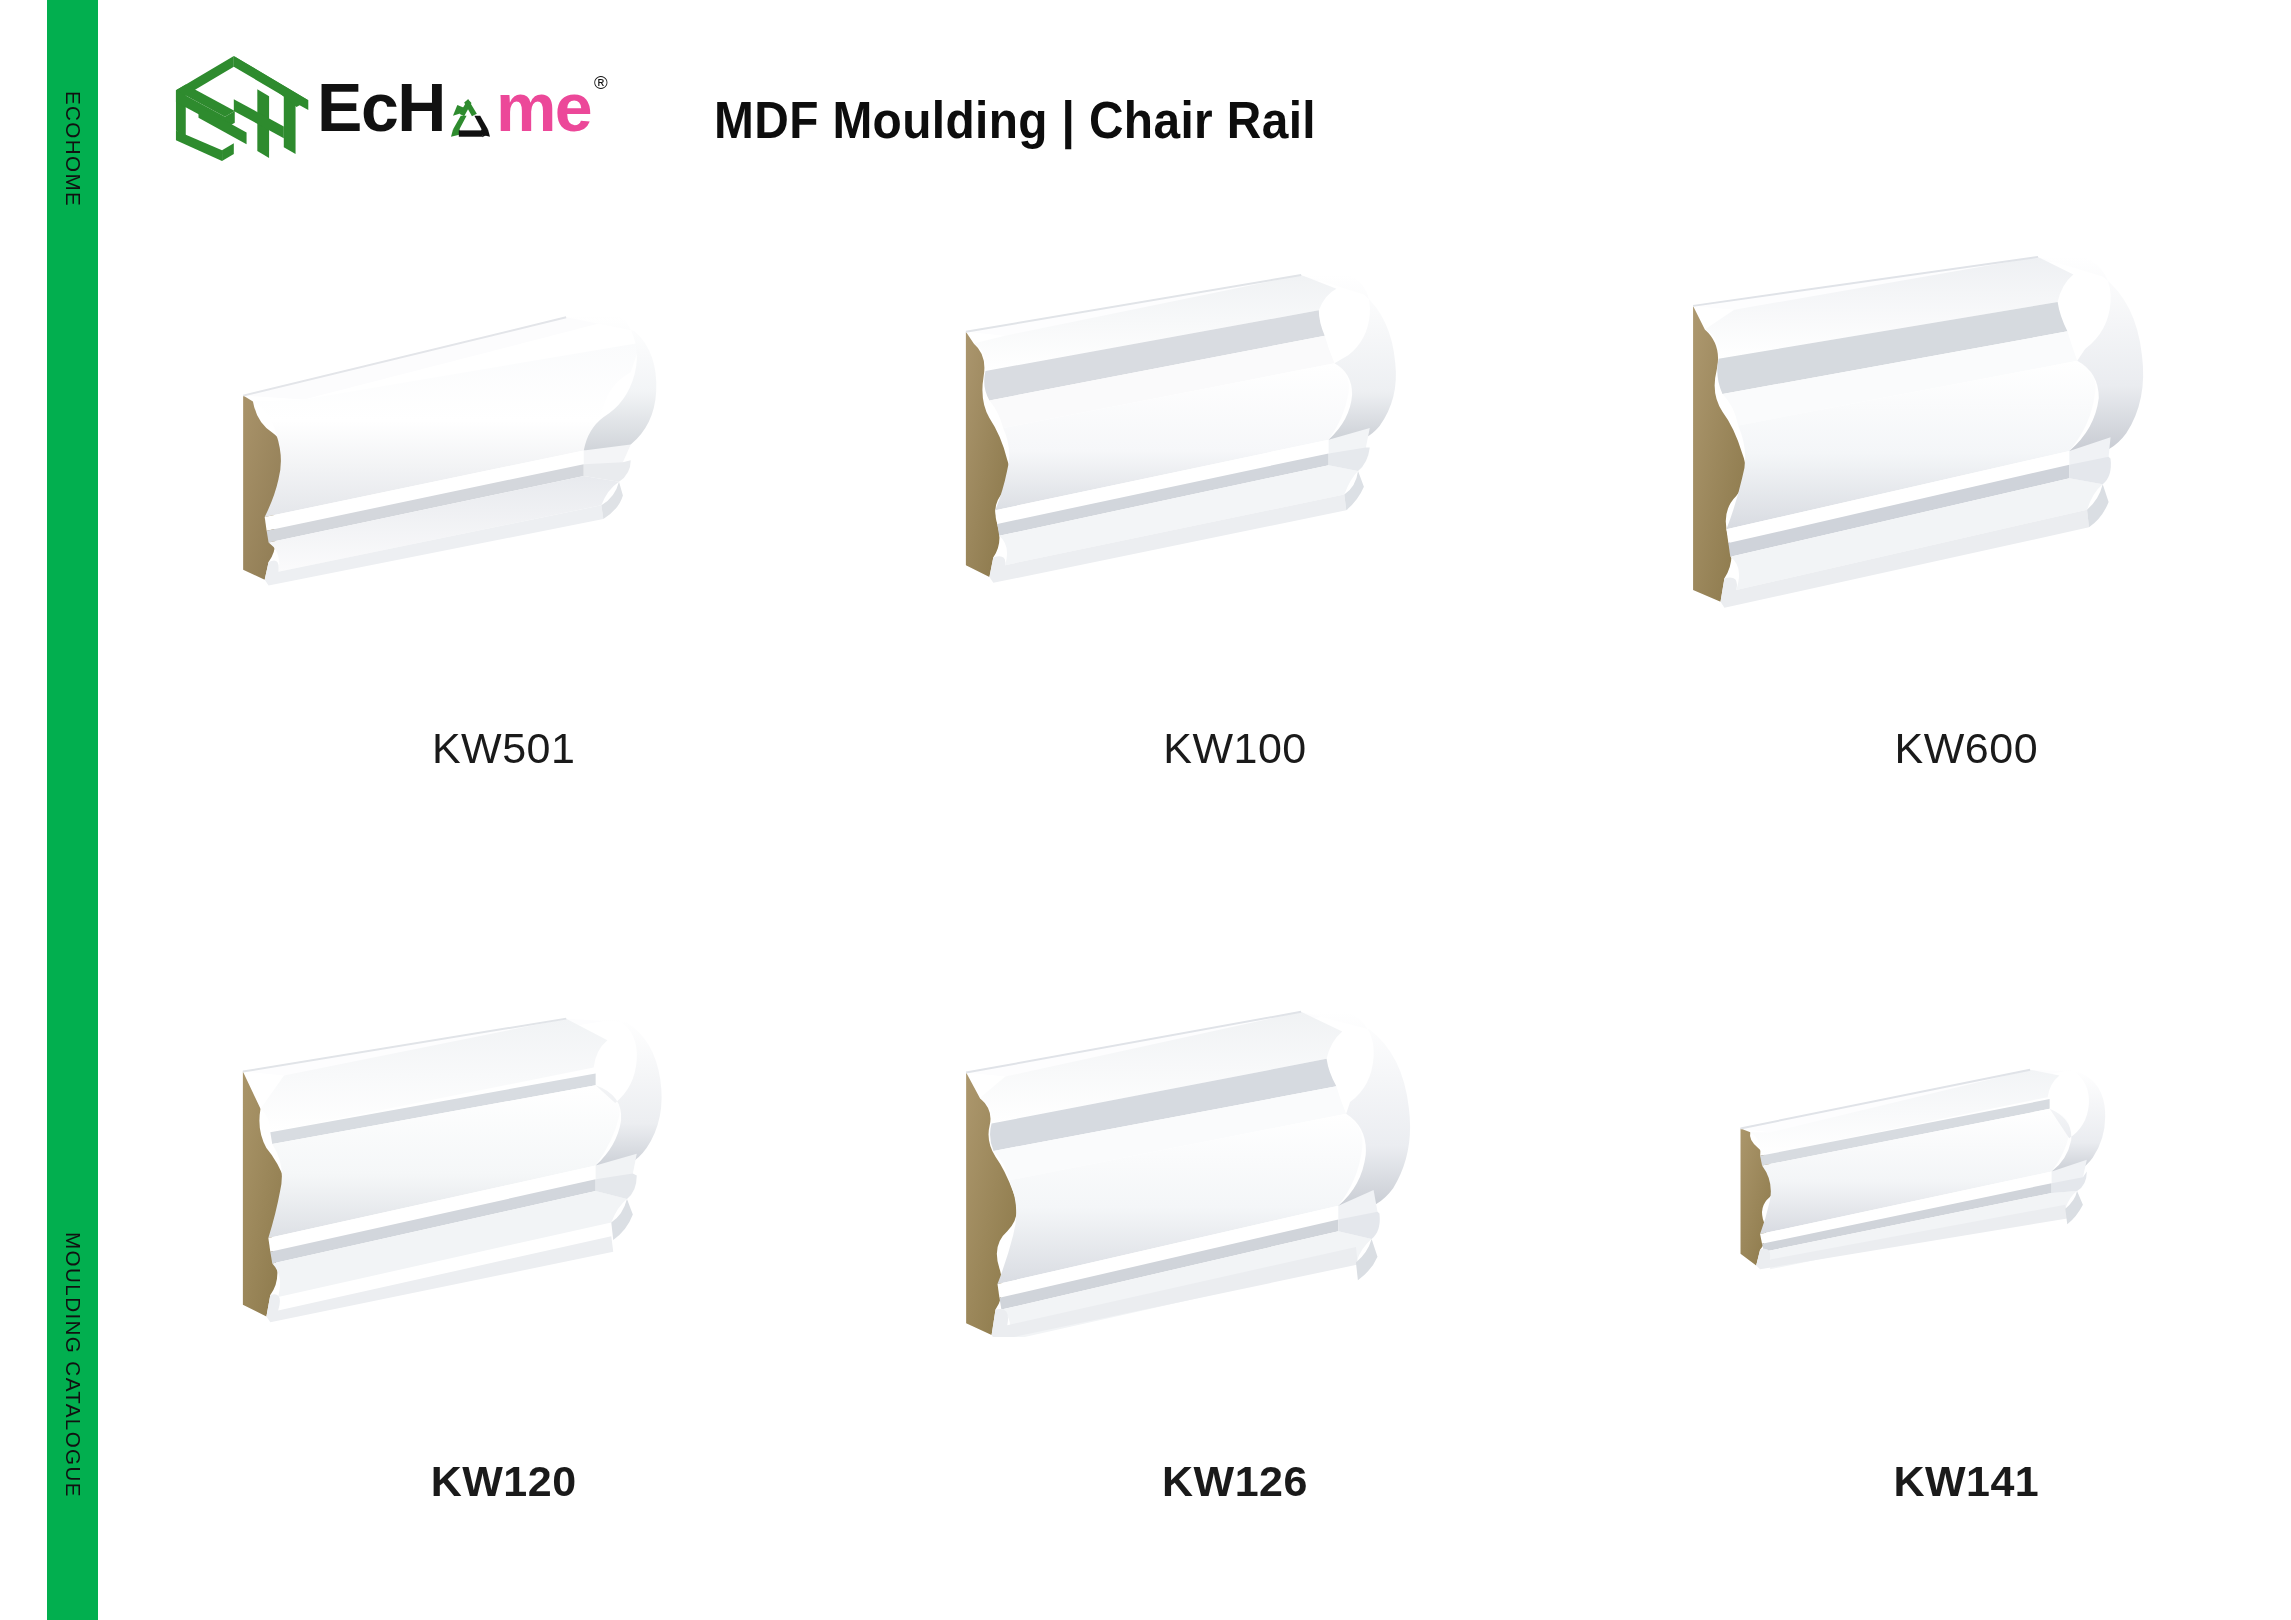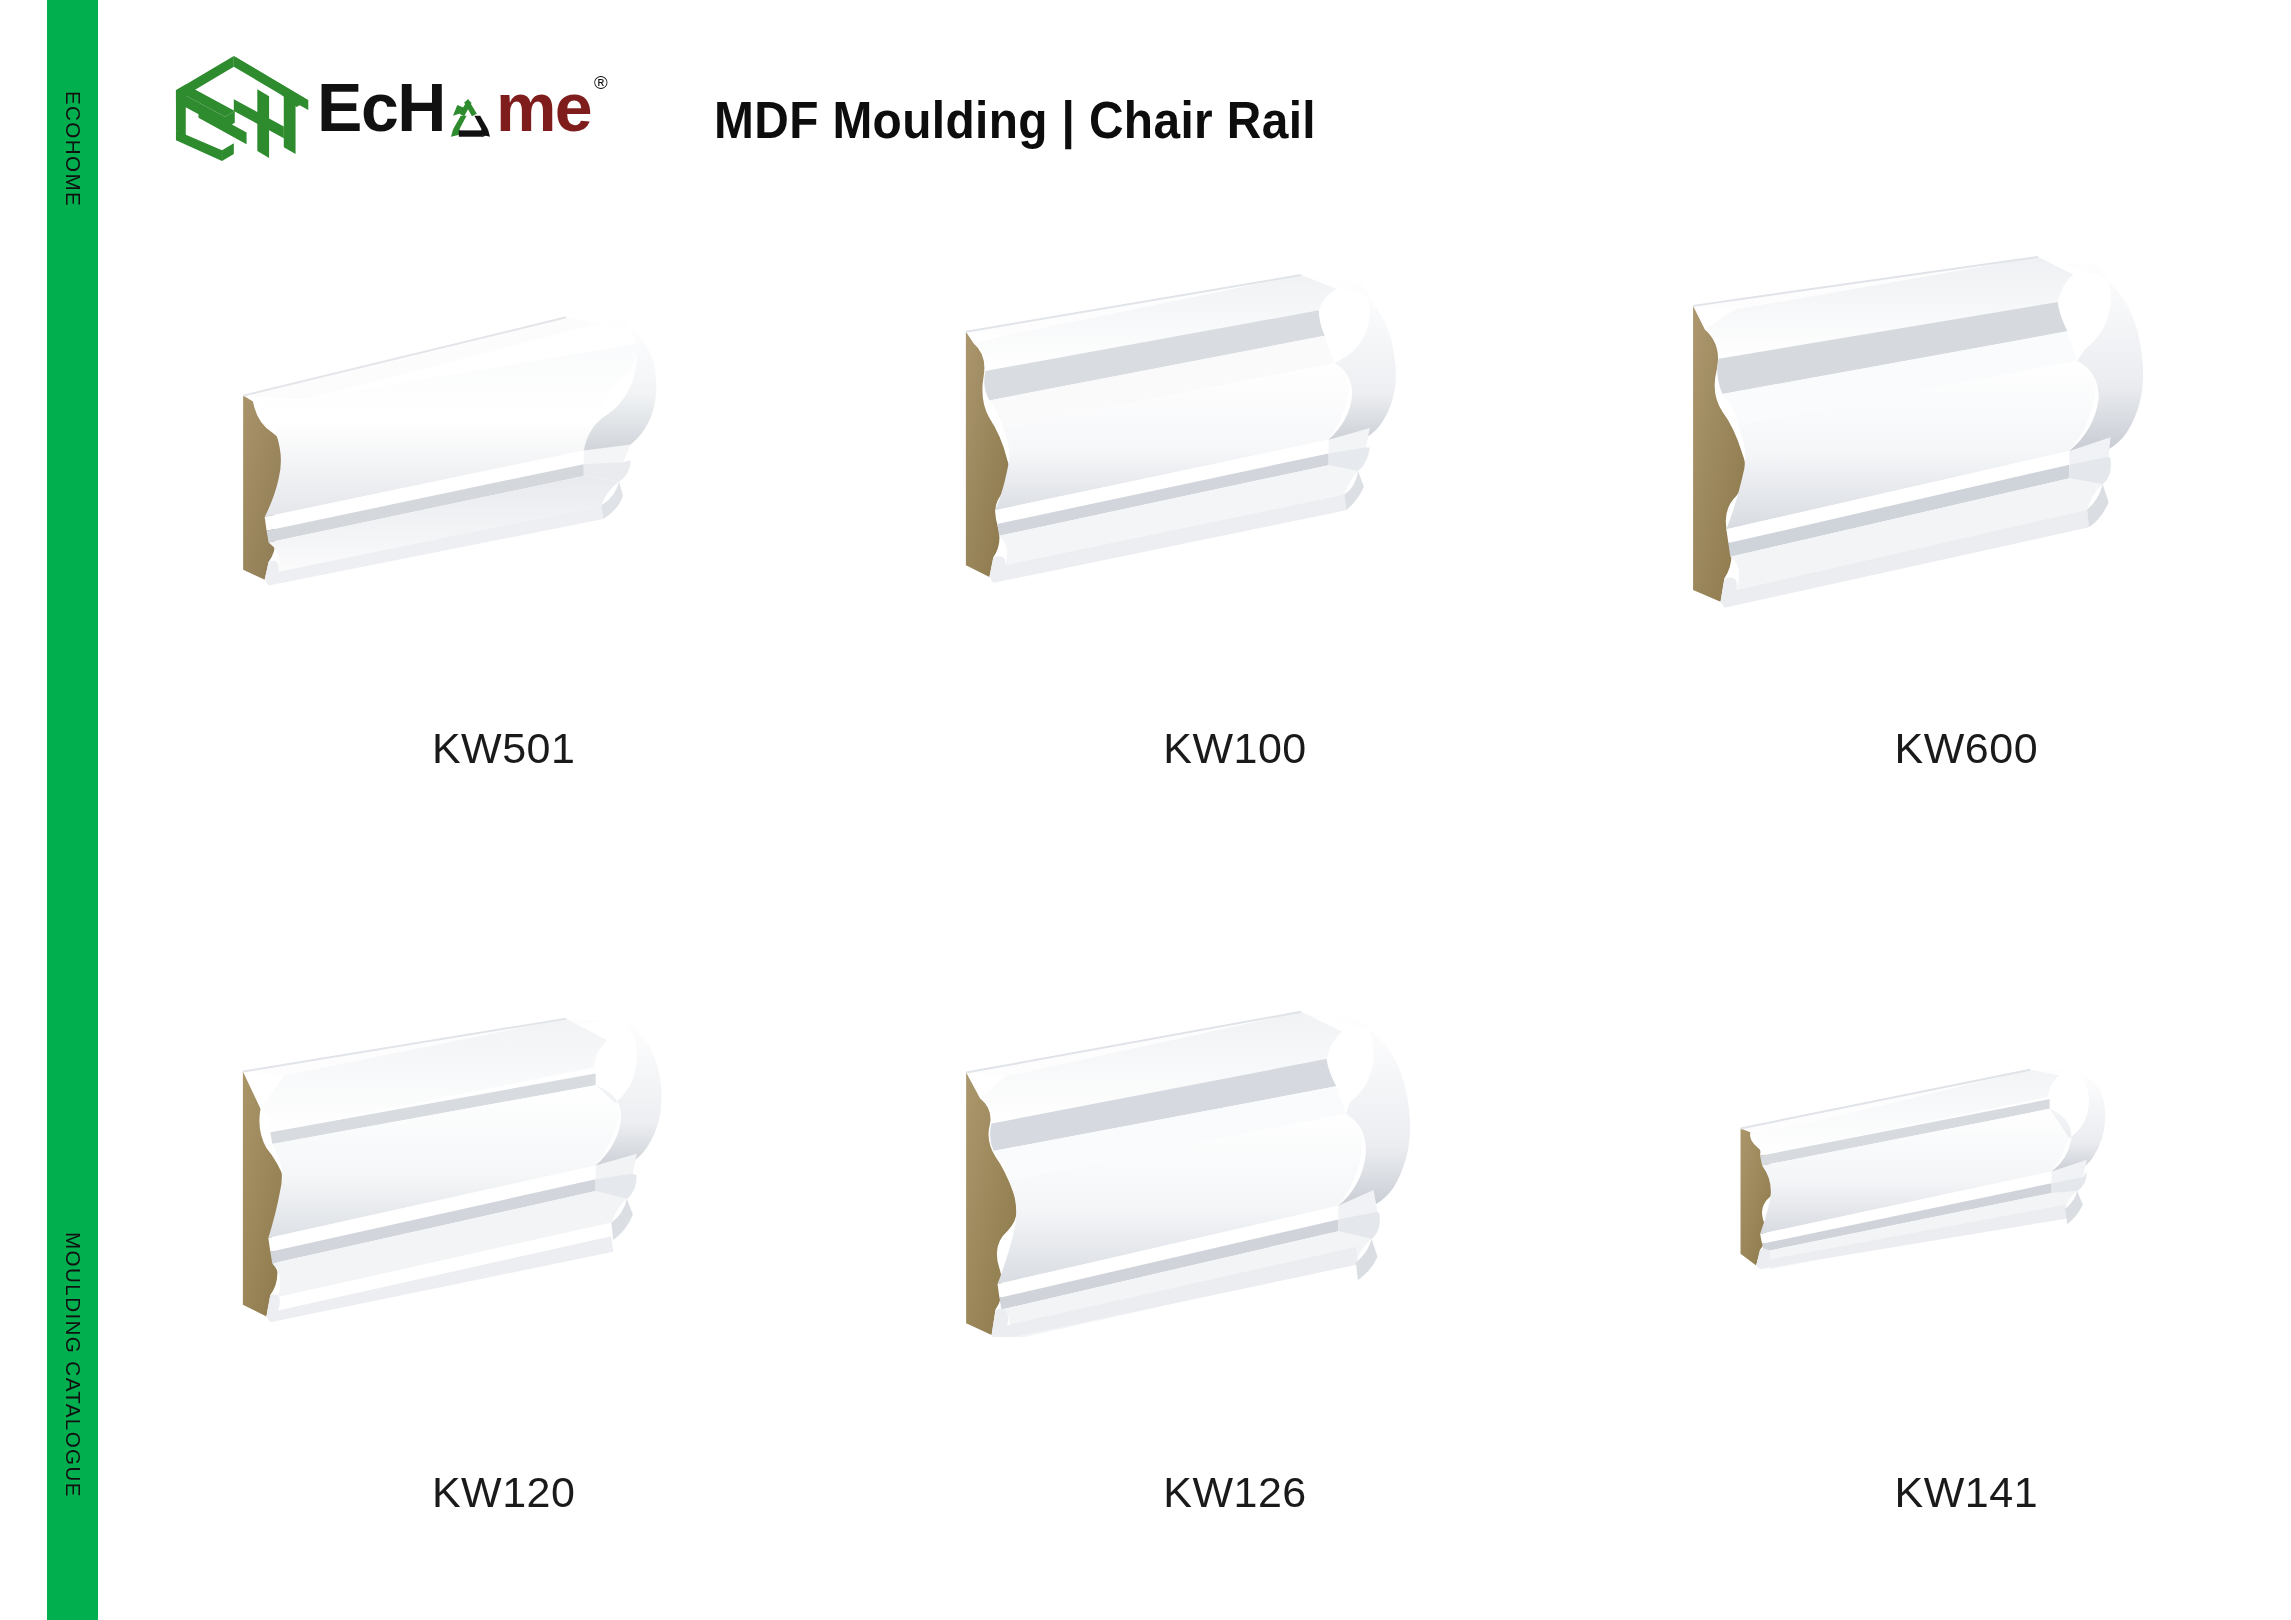--- a/index.html
+++ b/index.html
@@ -125,21 +125,21 @@
   .product-figure svg { display: block; }
   .product-label {
     font-family: "Liberation Sans", "DejaVu Sans", sans-serif;
     font-size: 43px;
     color: #1a1a1a;
     letter-spacing: 0.5px;
     margin-top: 21.6px;
   }
   
   .row2 .product-figure { height: 529px; }
-  .row2 .product-label { margin-top: 33px; }
+  .row2 .product-label { margin-top: 22px; font-weight: bold; }
 </style>
 </head>
 <body>
 
 <div id="sidebar" style="background: rgb(2, 175, 79);">
   <div class="side-label" id="side-label-top">ECOHOME</div>
   <div class="side-label" id="side-label-bottom">MOULDING CATALOGUE</div>
 </div>
 
 <div id="header">
@@ -188,21 +188,21 @@
             <path d="M-10,-2 L-18,12 L-11.5,12 L-4,-2 Z"></path>
             <path d="M-18,12 L-20,19.5 L-9.5,17 L-12,10 Z"></path>
           </g>
           <g fill="#111111">
             <path d="M-12,13 L12,13 L12,19.5 L-12,19.5 Z"></path>
             <path d="M12,13 L19,16.5 L12,20 Z"></path>
           </g>
         </g>
       </svg>
 
-      <span id="brand-name-3" style="font-family:'Liberation Sans',sans-serif;font-weight:bold;font-size:68px;color:#7f1d1d;letter-spacing:-1.5px;line-height:76px;">me</span>
+      <span id="brand-name-3" style="font-family:'Liberation Sans',sans-serif;font-weight:bold;font-size:68px;color:#ec4899;letter-spacing:-1.5px;line-height:76px;">me</span>
       <span id="brand-reg">®</span>
     </div>
   </div>
 
   <div id="page-title">MDF Moulding  |  Chair Rail</div>
 </div>
 
 <div id="product-grid">
 
   <div class="product-cell">

